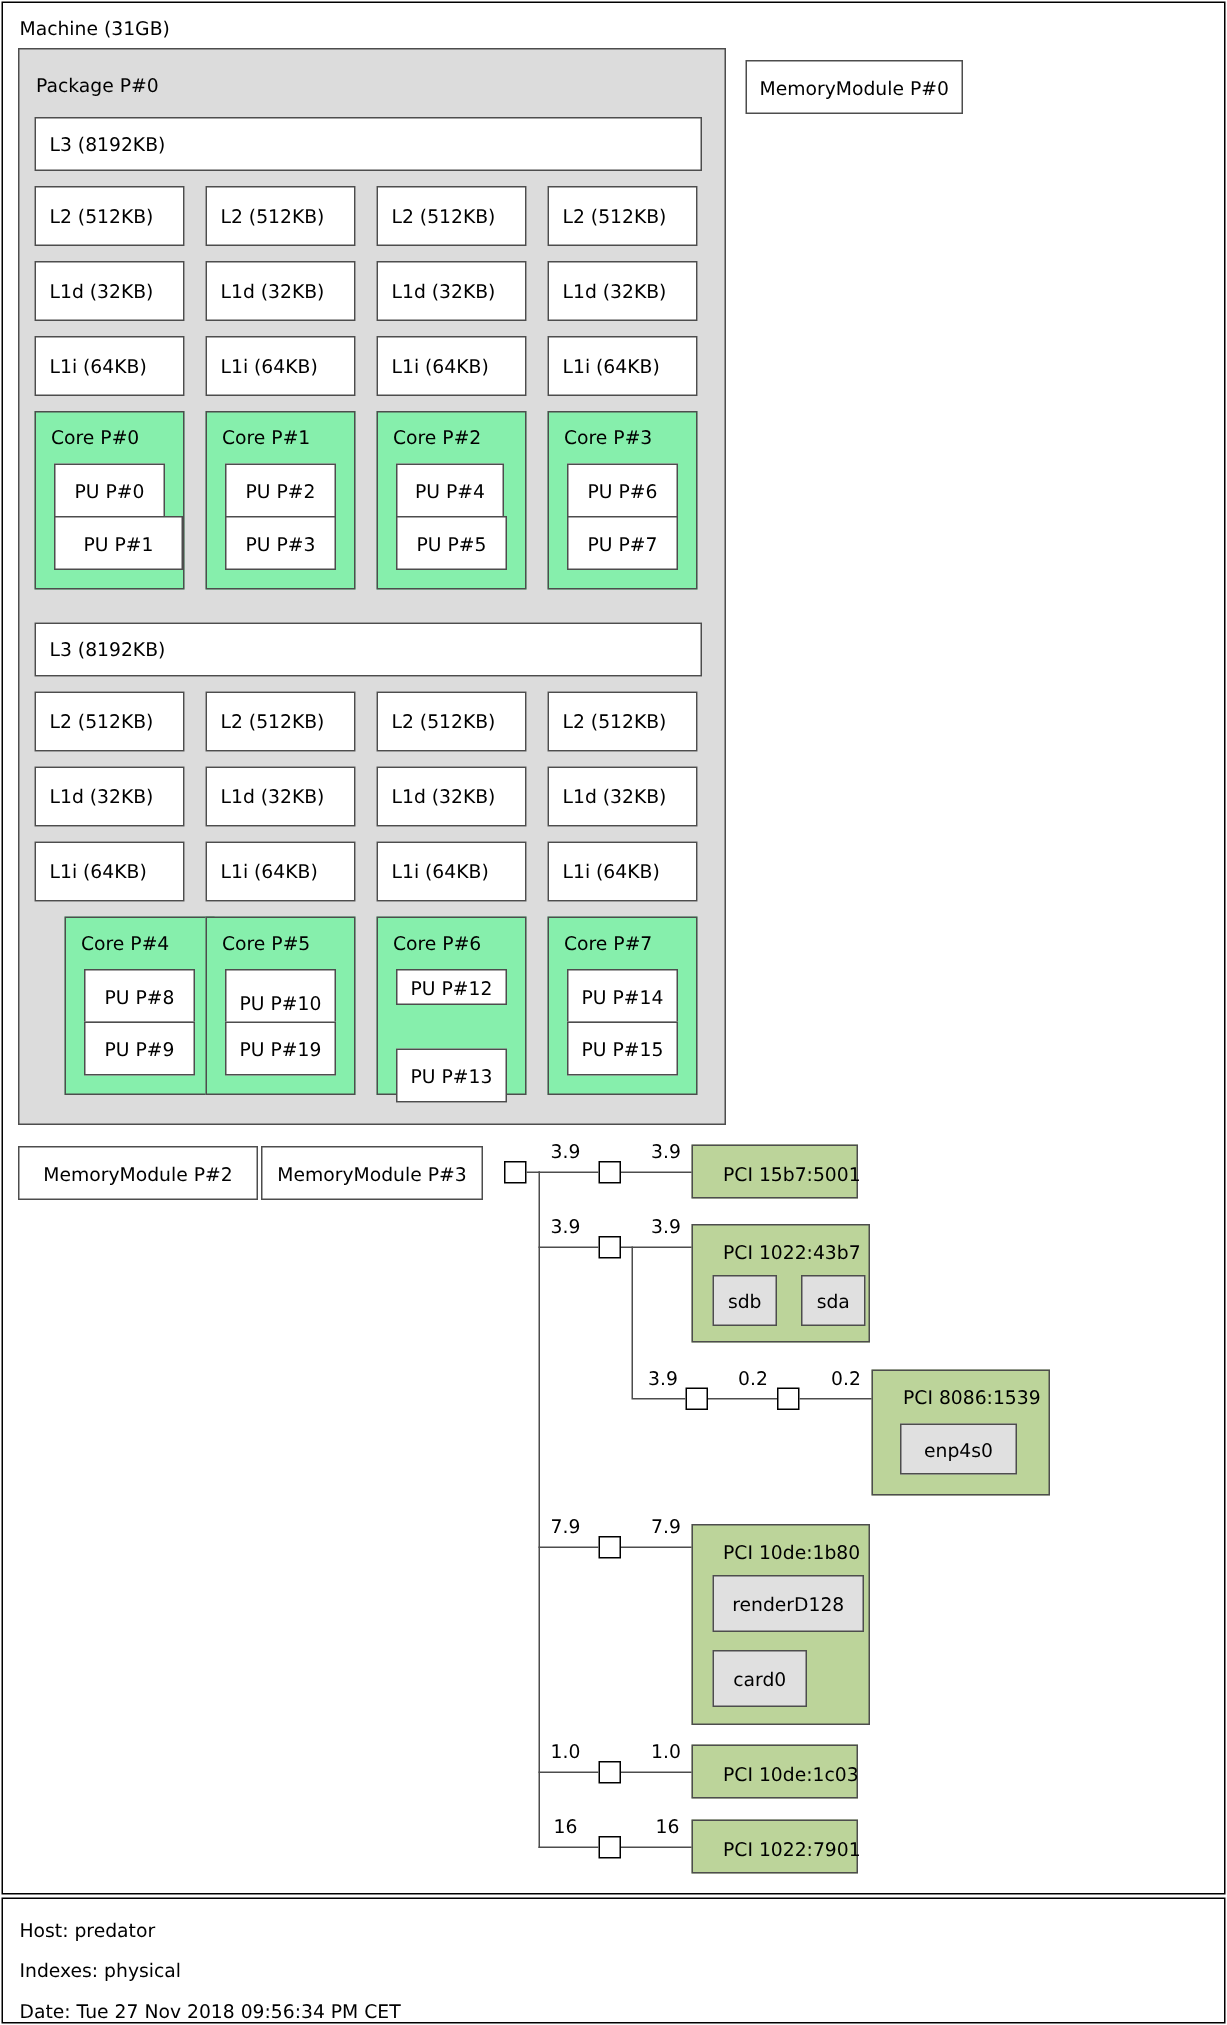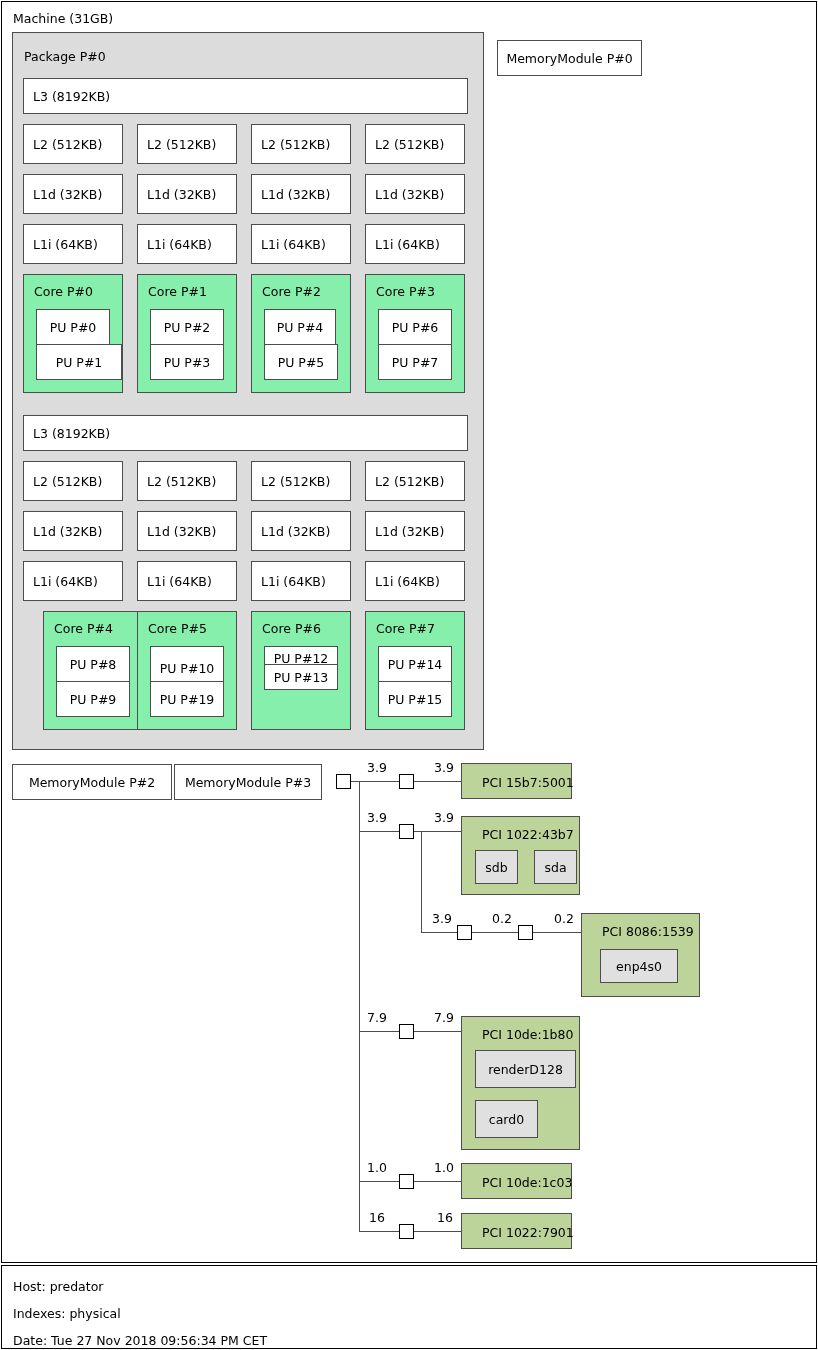--- a/index.html
+++ b/index.html
@@ -283,21 +283,21 @@
     <div class="pu" style="left:12px; top:69px; width:74px; height:36px;">PU P#9</div>
   </div>
   <div class="box core" style="left:137px; top:611px; width:100px; height:119px;">
     <span class="core-title">Core P#5</span>
     <div class="pu" style="left:12px; top:34px; width:74px; height:45px;">PU P#10</div>
     <div class="pu" style="left:12px; top:69px; width:74px; height:36px;">PU P#19</div>
   </div>
   <div class="box core" style="left:251px; top:611px; width:100px; height:119px;">
     <span class="core-title">Core P#6</span>
     <div class="pu" style="left:12px; top:34px; width:74px; height:24px;">PU P#12</div>
-    <div class="pu" style="left:12px; top:52px; width:74px; height:26px;">PU P#13</div>
+    <div class="pu" style="left:12px; top:87px; width:74px; height:36px;">PU P#13</div>
   </div>
   <div class="box core" style="left:365px; top:611px; width:100px; height:119px;">
     <span class="core-title">Core P#7</span>
     <div class="pu" style="left:12px; top:34px; width:74px; height:36px;">PU P#14</div>
     <div class="pu" style="left:12px; top:69px; width:74px; height:36px;">PU P#15</div>
   </div>
 
   <div class="memmod box" style="left:497px; top:40px; width:145px; height:36px;">MemoryModule P#0</div>
   <div class="memmod box" style="left:12px; top:764px; width:160px; height:36px;">MemoryModule P#2</div>
   <div class="memmod box" style="left:174px; top:764px; width:148px; height:36px;">MemoryModule P#3</div>

